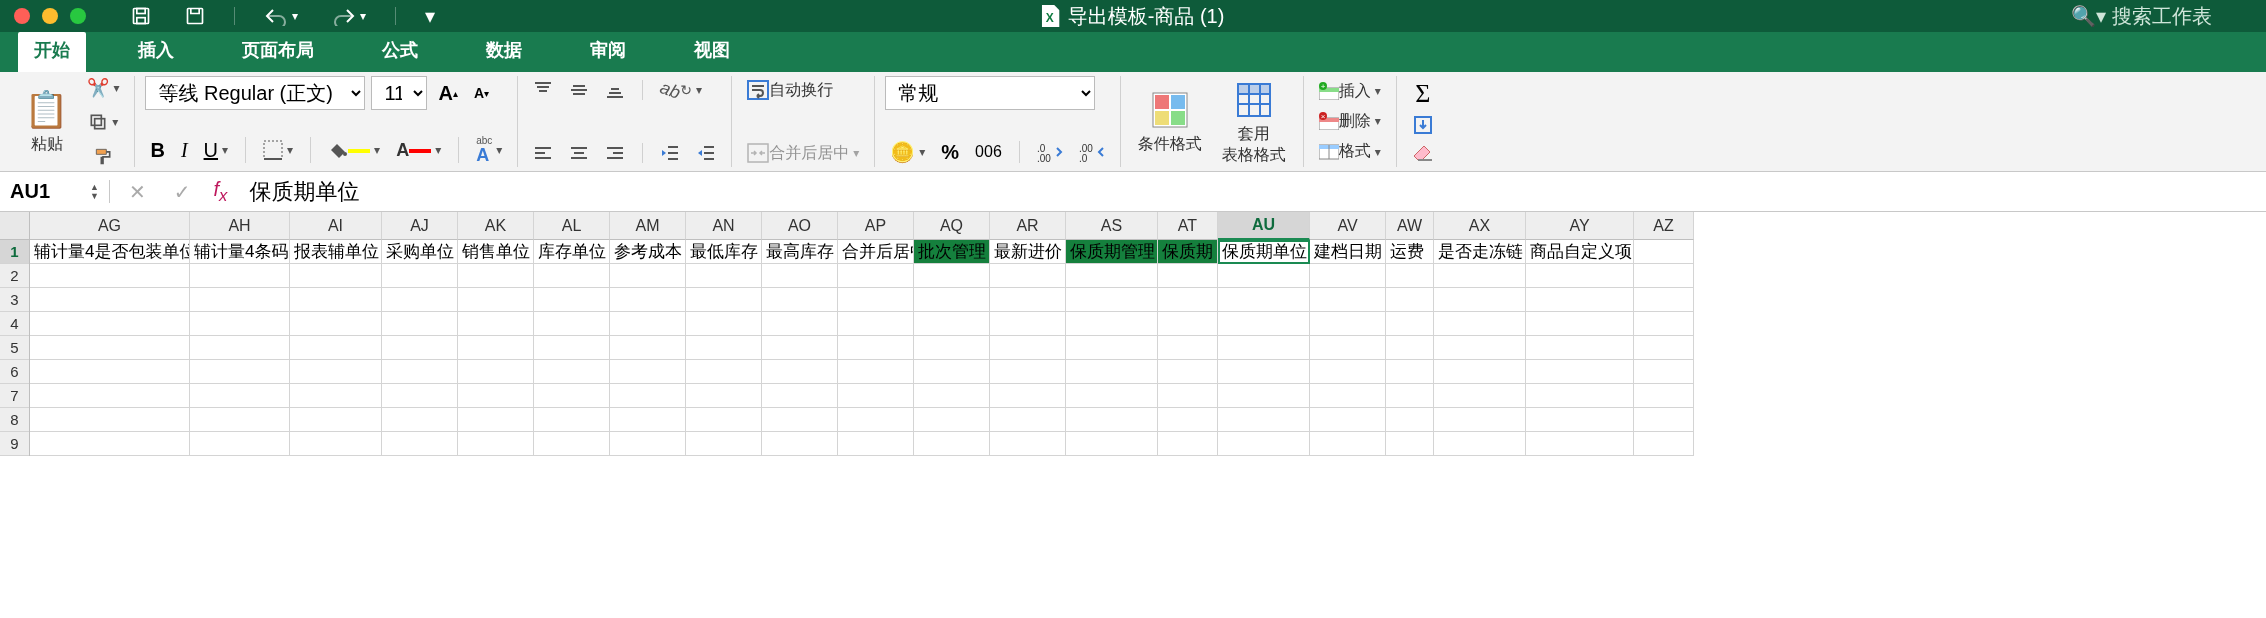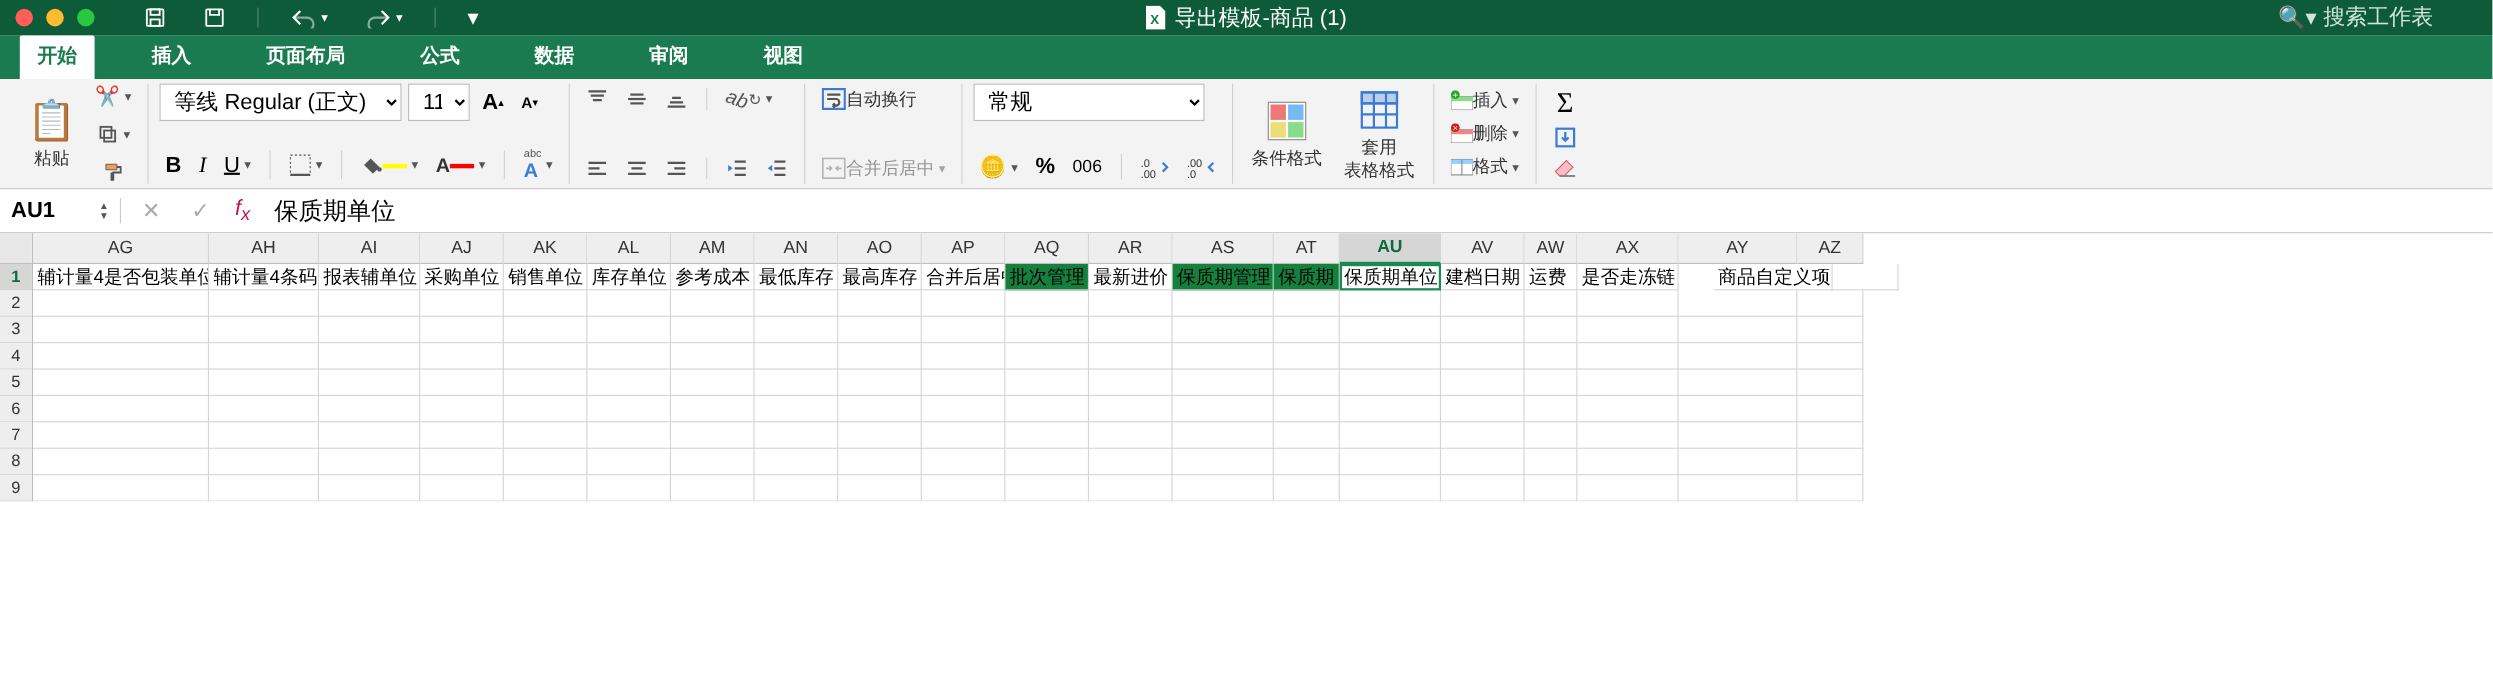--- a/index.html
+++ b/index.html
@@ -510,21 +510,21 @@
           <div class="cell" style="width: 76px;">最高库存</div>
           <div class="cell" style="width: 76px;">合并后居中</div>
           <div class="cell hl" style="width: 76px;">批次管理</div>
           <div class="cell" style="width: 76px;">最新进价</div>
           <div class="cell hl" style="width: 92px;">保质期管理</div>
           <div class="cell hl" style="width: 60px;">保质期</div>
           <div class="cell selcell" style="width: 92px;">保质期单位</div>
           <div class="cell" style="width: 76px;">建档日期</div>
           <div class="cell" style="width: 48px;">运费</div>
           <div class="cell" style="width: 92px;">是否走冻链</div>
-          <div class="cell" style="width: 108px; margin-left: 32px;">商品自定义项</div>
+          <div class="cell" style="width: 108px;">商品自定义项</div>
           <div class="cell" style="width: 60px;"></div>
         </div>
         <div class="datarow">
           <div class="cell" style="width: 160px;"></div>
           <div class="cell" style="width: 100px;"></div>
           <div class="cell" style="width: 92px;"></div>
           <div class="cell" style="width: 76px;"></div>
           <div class="cell" style="width: 76px;"></div>
           <div class="cell" style="width: 76px;"></div>
           <div class="cell" style="width: 76px;"></div>

